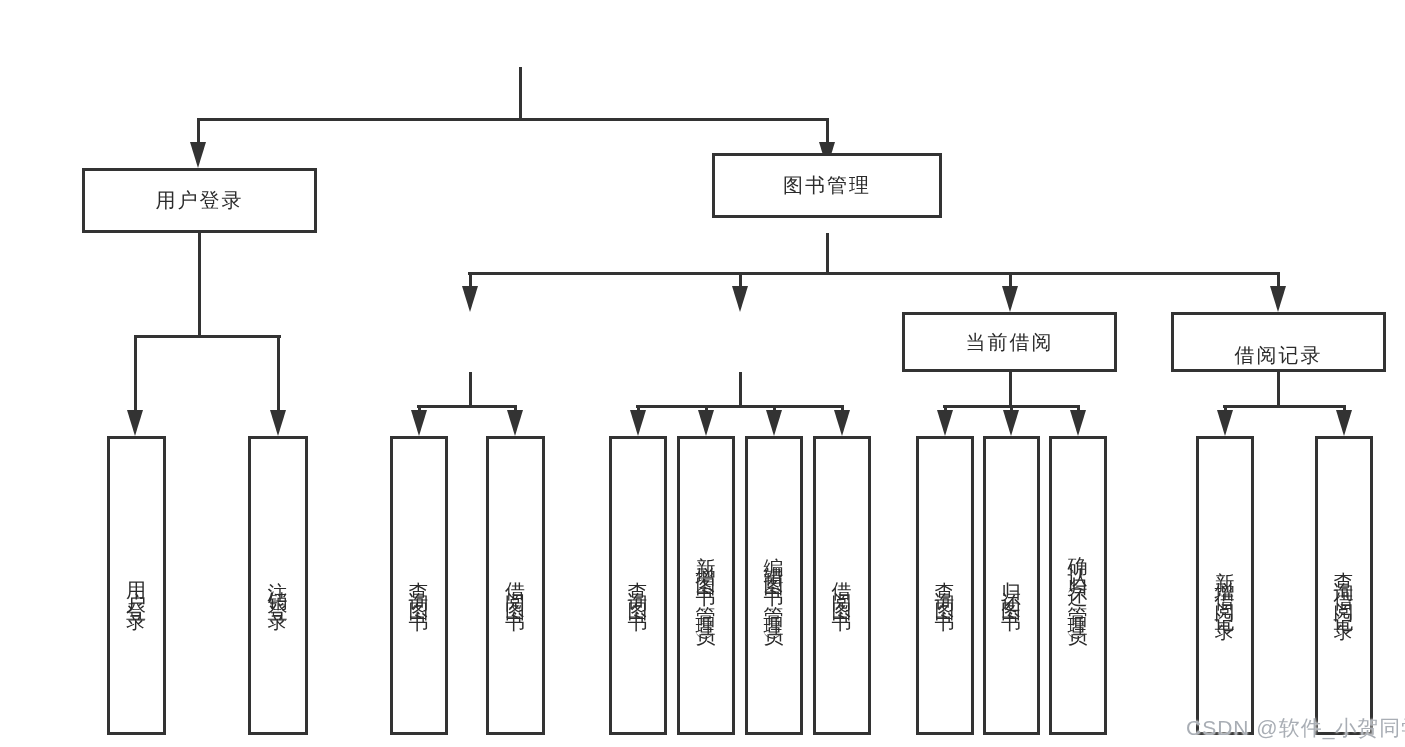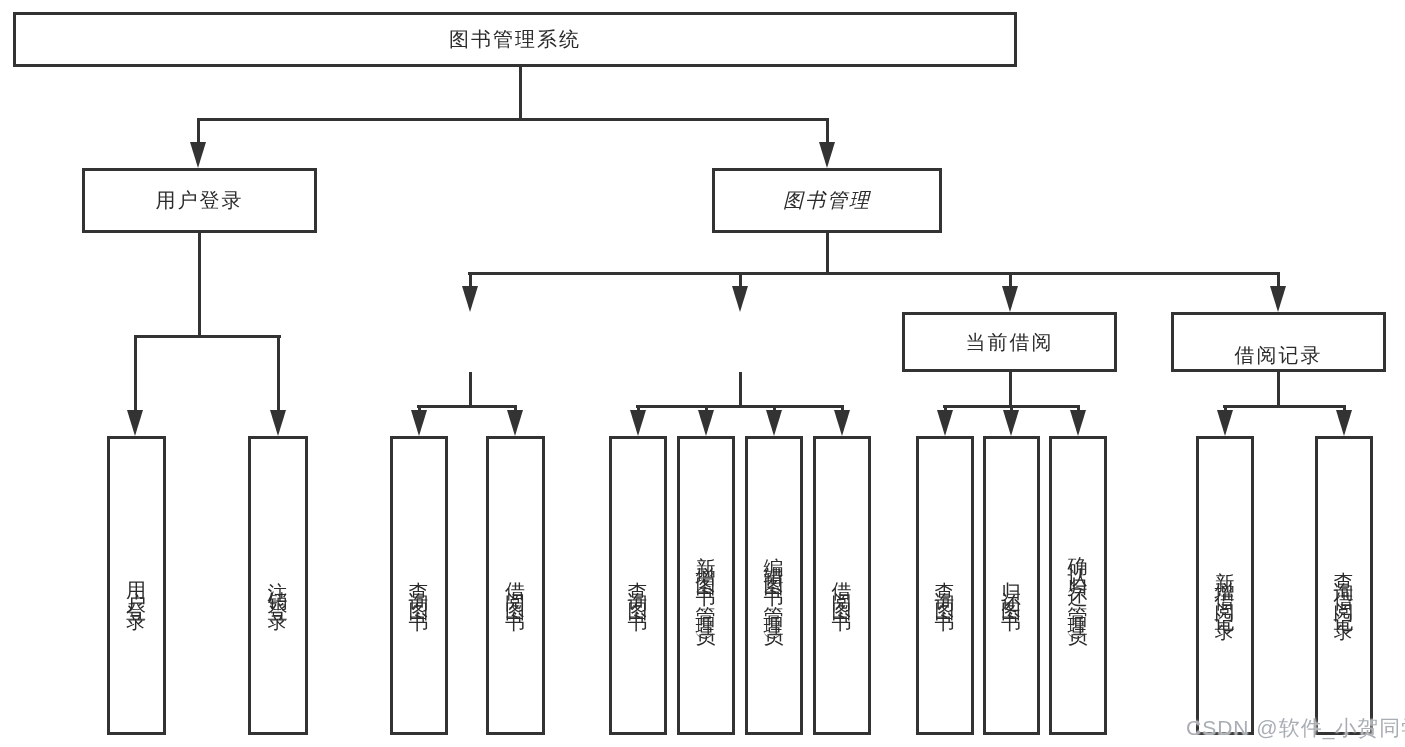--- a/index.html
+++ b/index.html
@@ -62,35 +62,32 @@
     text-shadow:0 0 3px #fff, 0 0 2px #fff;
     z-index:10;
     white-space:nowrap;
   }
 </style>
 </head>
 <body>
 
 <div class="canvas">
 
-  <div class="box" style="left:13px;top:12px;width:1004px;height:55px;">
-    <span>图书管理系统</span>
-  </div>
 
   <div class="v" style="left:519px;top:67px;height:53px;"></div>
   <div class="h" style="left:197px;top:118px;width:632px;"></div>
   <div class="v" style="left:197px;top:118px;height:26px;"></div>
   <div class="arr" style="left:190px;top:142px;"></div>
   <div class="v" style="left:826px;top:118px;height:26px;"></div>
   <div class="arr" style="left:819px;top:142px;"></div>
 
   <div class="box" style="left:82px;top:168px;width:235px;height:65px;">
     <span>用户登录</span>
   </div>
-  <div class="box" style="left:712px;top:168px;width:230px;height:65px;font-style:italic;">
+  <div class="box" style="left:712px;top:153px;width:230px;height:65px;">
     <span>图书管理</span>
   </div>
 
   <div class="v" style="left:198px;top:233px;height:104px;"></div>
   <div class="h" style="left:134px;top:335px;width:147px;"></div>
   <div class="v" style="left:134px;top:335px;height:77px;"></div>
   <div class="arr" style="left:127px;top:410px;"></div>
   <div class="v" style="left:277px;top:335px;height:77px;"></div>
   <div class="arr" style="left:270px;top:410px;"></div>
 

